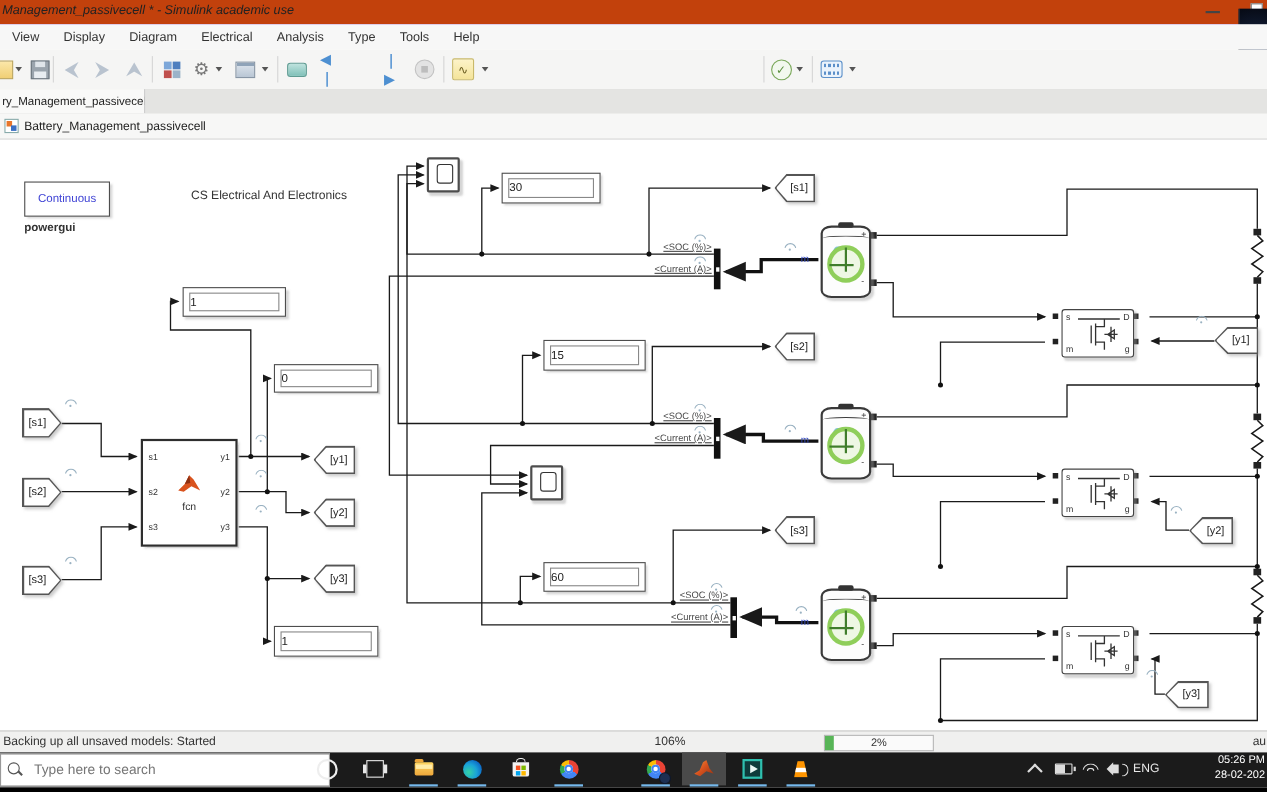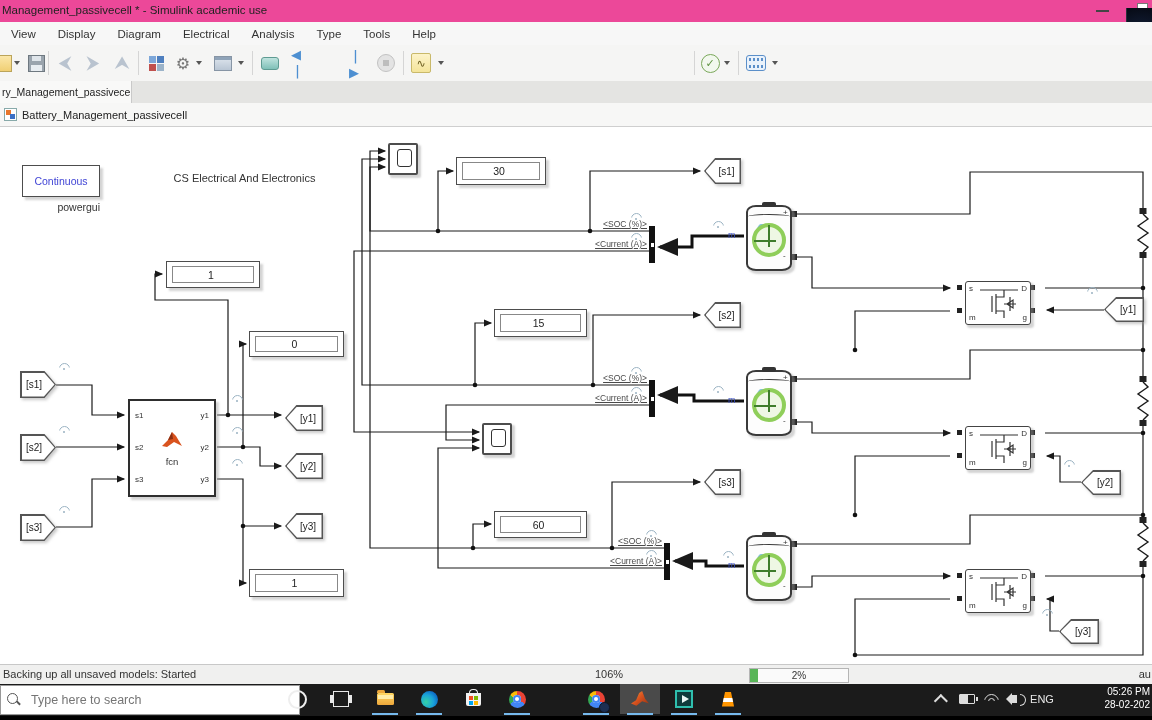--- a/index.html
+++ b/index.html
@@ -1,21 +1,21 @@
 <!DOCTYPE html>
 <html><head>
 <meta charset="utf-8">
 <style>
   html,body{margin:0;padding:0;background:#888;}
   #root{position:relative;width:1152px;height:720px;background:#fff;overflow:hidden;
         font-family:"Liberation Sans","DejaVu Sans",sans-serif;-webkit-font-smoothing:antialiased;}
   .abs{position:absolute;}
 
   
-  #titlebar{left:0;top:0;width:1152px;height:22px;background:#ec4899;border-bottom:4px solid #6d28d9;}
+  #titlebar{left:0;top:0;width:1152px;height:22px;background:#c2410c;border-bottom:4px solid #6d28d9;font-style:italic;}
   #title-text{left:2px;top:4px;font-size:11.5px;color:#222;white-space:nowrap;}
   #min-btn{left:1096px;top:10px;width:13px;height:2px;background:#444;}
   #max-btn{left:1137px;top:3px;width:9px;height:9px;border:1.5px solid #777;background:#fff;}
   #video-overlay{left:1126px;top:8px;width:26px;height:80px;background:#0b101d;border-left:1px solid #2a2f3a;
      background-image:radial-gradient(circle at 55% 45%, #243a66 0%, #101a30 40%, #070b16 80%);}
   #menubar{left:0;top:22px;width:1152px;height:23px;background:#f7f7f7;display:flex;align-items:center;gap:22px;padding-left:11px;box-sizing:border-box;}
   .menu-item{font-size:11.5px;color:#333;white-space:nowrap;}
 
   
   #toolbar{left:0;top:45px;width:1152px;height:36px;background:#f5f5f4;border-bottom:1px solid #d9d9d9;}
@@ -51,22 +51,22 @@
   #bc-icon{width:13px;height:13px;position:relative;background:#fff;border:1px solid #8aa;box-sizing:border-box;}
   #bc-icon::before{content:"";position:absolute;left:1px;top:1px;width:5px;height:5px;background:#e8762c;}
   #bc-icon::after{content:"";position:absolute;right:1px;bottom:1px;width:5px;height:5px;background:#3b6fc4;}
   #breadcrumb span{font-size:11px;color:#222;}
 
   
   #canvas{left:0;top:127px;width:1152px;height:537px;background:#ffffff;}
   #wires{position:absolute;left:0;top:0;}
   .blk{position:absolute;background:#fff;border:1.5px solid #4d4d4d;box-shadow:2.5px 2.5px 2px rgba(160,160,160,.45);box-sizing:border-box;}
   .display .dfield{position:absolute;left:5px;top:4px;right:5px;bottom:4px;border:1px solid #888;background:#fff;
-      display:flex;align-items:center;justify-content:center;padding-right:4px;font-size:10.5px;color:#222;}
-  .blklabel{position:absolute;font-size:10.5px;color:#333;text-align:right;}
+      display:flex;align-items:center;justify-content:flex-start;padding-right:4px;font-size:10.5px;color:#222;}
+  .blklabel{position:absolute;font-size:10.5px;color:#333;text-align:left;font-weight:bold;}
   .tag{position:absolute;filter:drop-shadow(2px 2px 1.5px rgba(150,150,150,.5));}
   .tag .shape{position:absolute;inset:0;background:#555;}
   .tag .inner{position:absolute;inset:1.5px;background:#fff;}
   .tag-r .shape,.tag-r .inner{clip-path:polygon(0 0,68% 0,100% 50%,68% 100%,0 100%);}
   .tag-l .shape,.tag-l .inner{clip-path:polygon(100% 0,30% 0,0 50%,30% 100%,100% 100%);}
   .tag span{position:absolute;inset:0;display:flex;align-items:center;justify-content:center;font-size:10px;color:#222;}
   .tag-r span{padding-right:8px;}
   .tag-l span{padding-left:8px;}
   .scope{border-width:2px;border-radius:2px;}
   .scope .screen{position:absolute;left:7px;top:4px;right:4px;bottom:6px;border:1.5px solid #333;border-radius:3px;background:#fff;}

